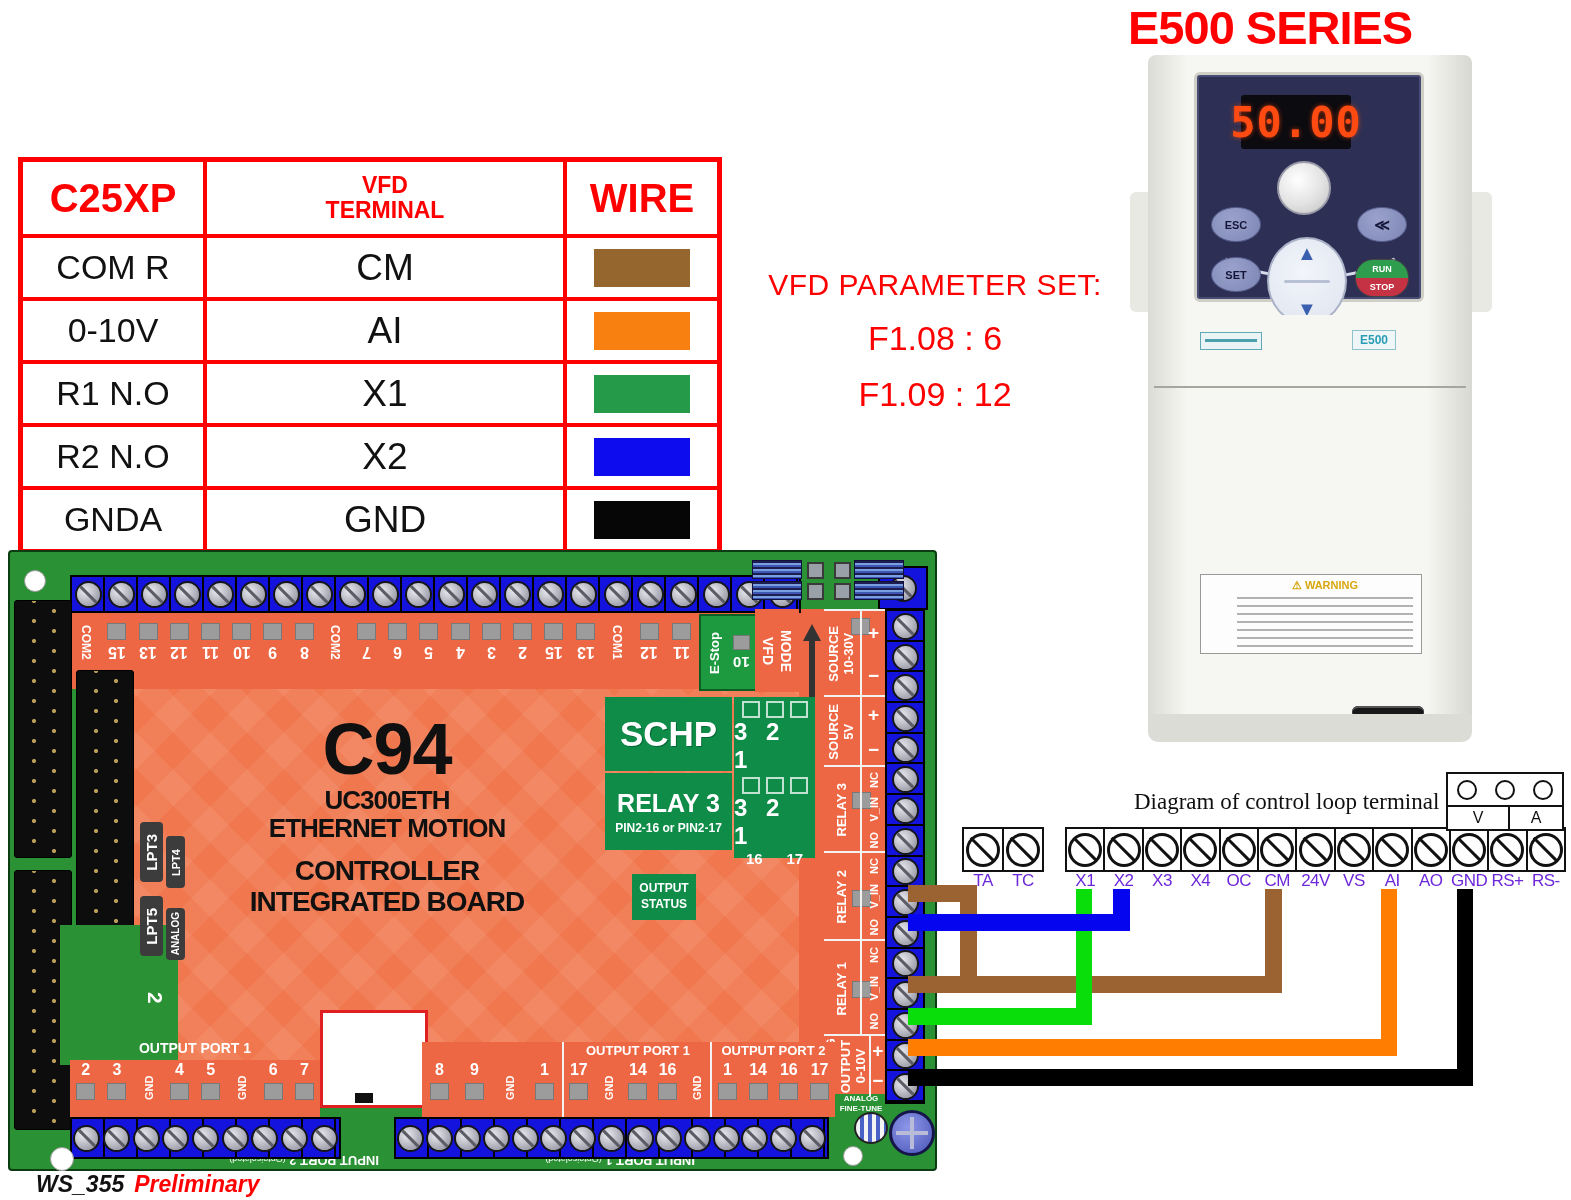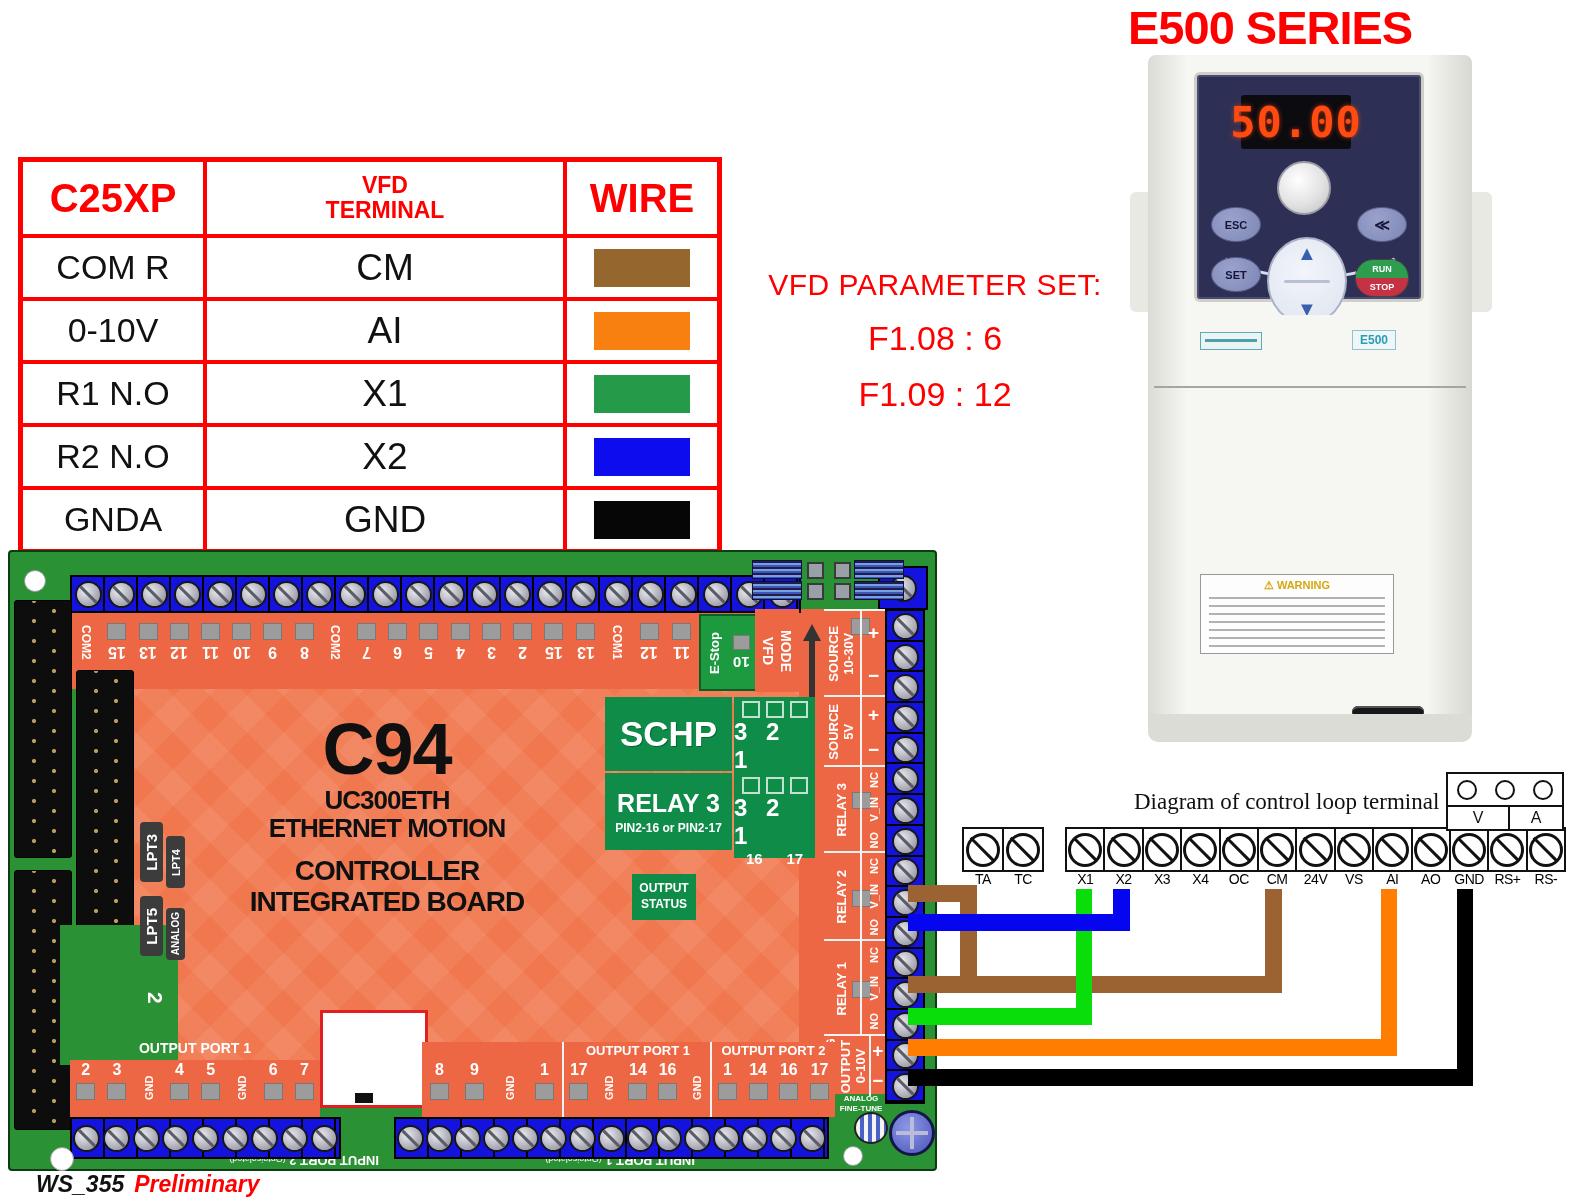--- a/index.html
+++ b/index.html
@@ -44,33 +44,33 @@
         display:flex;flex-direction:column;align-items:center;justify-content:space-between;padding:6px 0;}
   .karrow{color:#3a5fae;font-size:20px;line-height:16px;}
   .kdiv{width:46px;height:3px;background:#b8c0d4;border-radius:2px;}
   .krunstop{border-radius:18px;overflow:hidden;border:1px solid #444;display:flex;flex-direction:column;}
   .krun{flex:1;background:#2e9e4e;color:#fff;font-size:9px;font-weight:bold;display:flex;align-items:center;justify-content:center;}
   .kstop{flex:1;background:#c53243;color:#fff;font-size:9px;font-weight:bold;display:flex;align-items:center;justify-content:center;}
   .brandlbl{background:#eaf4f5;border:1px solid #5fa8b6;}
   .brandlbl::after{content:"";position:absolute;left:4px;right:4px;top:6px;height:3px;background:#4d9fae;}
   .modellbl{background:#eef6f7;border:1px solid #8fc3cc;color:#2a9db5;font-weight:bold;font-size:12px;
             display:flex;align-items:center;justify-content:center;}
-  .warnlbl{background:#fdfdfd;border:1px solid #999;}
+  .warnlbl{background:#fdfdfd;border:1px solid #999;padding-left:28px;}
   .warntitle{color:#d8a70e;font-weight:bold;font-size:11px;text-align:center;margin-top:4px;}
   .warnlines{margin:5px 8px;height:52px;background:repeating-linear-gradient(180deg,#b2b2b2 0 2px,transparent 2px 8px);}
   .devslot{background:#17171a;border-radius:7px;box-shadow:inset 0 2px 0 #555;}
 
   
   .caption{font-family:"Liberation Serif",serif;font-size:23px;color:#101010;}
   .cstrip{display:flex;border:2px solid #111;background:#fff;}
   .ccell{flex:1;border-left:2px solid #111;display:flex;align-items:center;justify-content:center;position:relative;}
   .ccell:first-child{border-left:0;}
   .oscrew{width:28px;height:28px;border:3px solid #111;border-radius:50%;position:relative;background:#fff;}
   .oscrew::after{content:"";position:absolute;top:46%;left:-9%;width:118%;height:9%;background:#111;transform:rotate(45deg);}
-  .clabel{position:absolute;top:42px;left:50%;transform:translateX(-50%);font-size:14px;color:#000000;letter-spacing:-.5px;white-space:nowrap;}
+  .clabel{position:absolute;top:42px;left:50%;transform:translateX(-50%);font-size:17px;color:#6d28d9;letter-spacing:-.5px;white-space:nowrap;}
   .vabox{border:2px solid #111;background:#fff;display:flex;flex-direction:column;}
   .vacirc{width:16px;height:16px;border:2px solid #111;border-radius:50%;background:#fff;}
   .varow{display:flex;flex:1;align-items:center;justify-content:space-around;}
   .valrow{display:flex;height:22px;border-top:2px solid #111;}
   .valcell{display:flex;align-items:center;justify-content:center;font-size:16px;color:#111;}
 
   
   .wire{position:absolute;}
 
   

